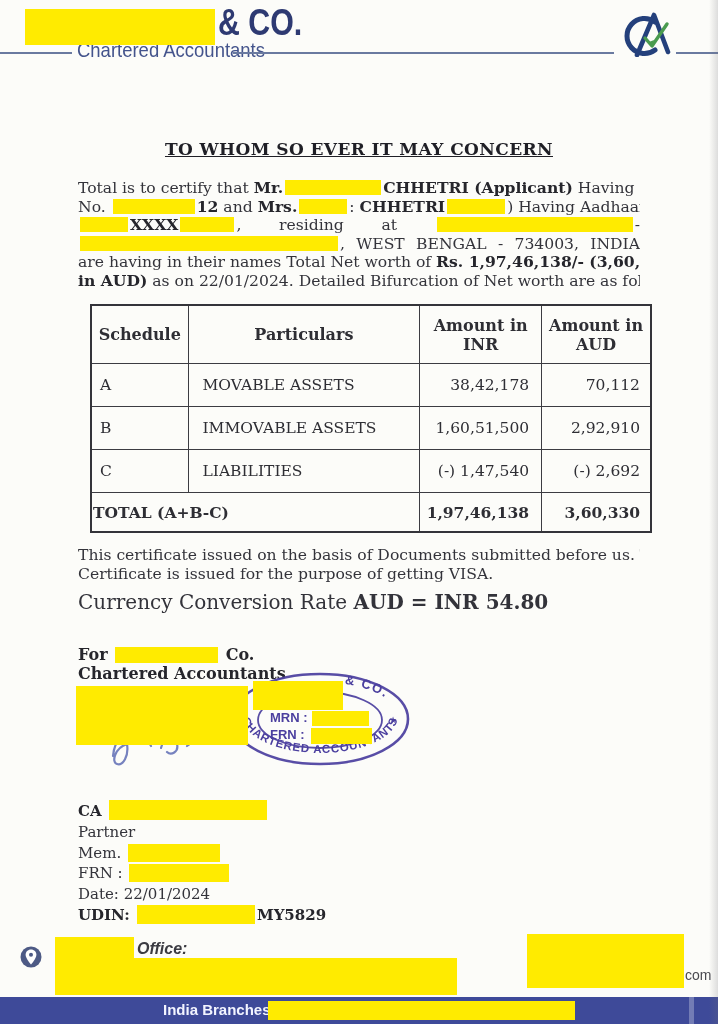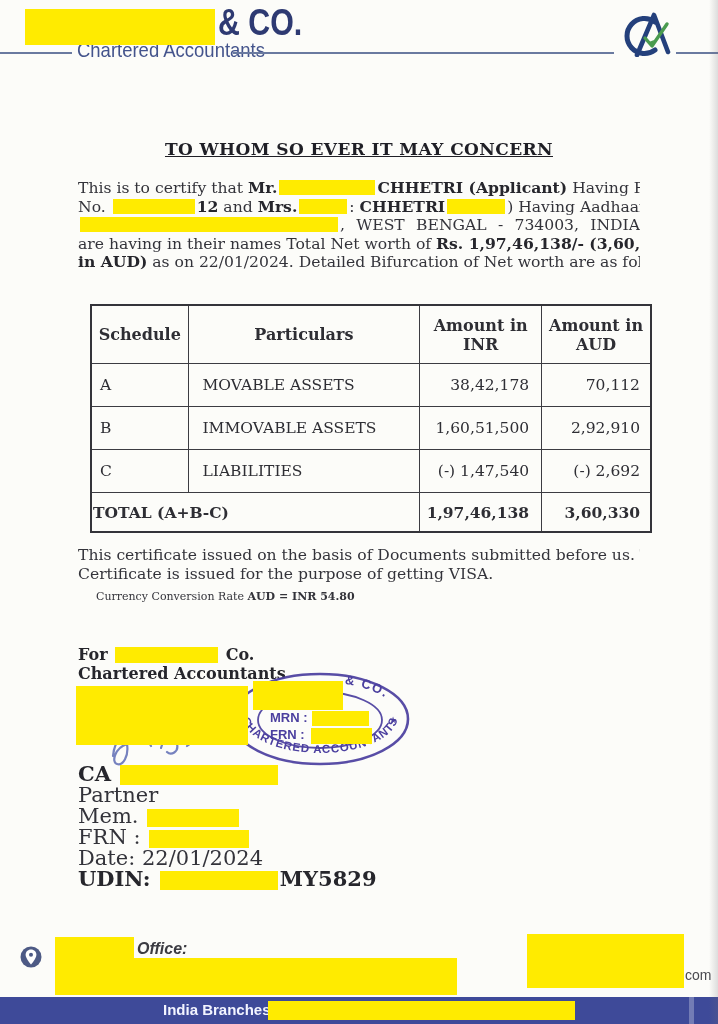--- a/index.html
+++ b/index.html
@@ -43,30 +43,30 @@
   .td-sched { padding-left:8px; width:87px; }
   .td-part  { padding-left:14px; width:258px; }
   .td-inr   { text-align:right; padding-right:12px; width:110px; }
   .td-aud   { text-align:right; padding-right:10px; width:105px; }
   .tbl .total td { font-weight:bold; height:36px; }
   .tbl .total .td-total { text-align:left; }
 
   
   .closing { position:absolute; left:78px; top:546px; width:562px;
     font-size:15.6px; line-height:18.8px; }
-  .conv { position:absolute; left:96px; top:590px; width:562px; font-size:11px; }
+  .conv { position:absolute; left:78px; top:590px; width:562px; font-size:20px; }
 
   
   .sig { position:absolute; left:78px; top:645px; font-size:16px; line-height:19px; font-weight:bold; color:#26262c; }
   .sig .r-inline { height:16px; vertical-align:-3px; }
   .stamp-svg { position:absolute; left:228px; top:670px; z-index:1; }
   .squiggle { position:absolute; left:105px; top:726px; z-index:2; }
 
   
-  .cab { position:absolute; left:78px; top:764px; font-size:21px; line-height:20.8px; }
+  .cab { position:absolute; left:78px; top:800px; font-size:15px; line-height:20.8px; }
   .cab .r-inline { vertical-align:-4px; }
 
   
   .pin-svg { position:absolute; left:20px; top:945px; }
   .office-label { position:absolute; left:137px; top:940px; font-family:"Liberation Sans", sans-serif;
     font-weight:bold; font-size:16px; color:#3b3b42;font-style:italic; }
   .web-suffix { position:absolute; left:685px; top:967px; font-family:"Liberation Sans", sans-serif;
     font-size:14px; color:#4a4a50; }
   .bar { position:absolute; left:0; top:997px; width:718px; height:27px; background:#3E4A99; }
   .bar-label { position:absolute; left:163px; top:1001px; font-family:"Liberation Sans", sans-serif;
@@ -90,24 +90,27 @@
       <path d="M 21,44 L 38,4 L 52,41" fill="none" stroke="#24407C" stroke-width="4.6" stroke-linecap="round" stroke-linejoin="round"></path>
       <path d="M 29,27 L 36,35 L 51,13" fill="none" stroke="#4A9B4F" stroke-width="3.4" stroke-linecap="round" stroke-linejoin="round"></path>
       <path d="M 33,31 l 5,-2 l -2,6 z" fill="#4A9B4F"></path>
     </svg>
   </div>
 
   <div class="title">TO WHOM SO EVER IT MAY CONCERN</div>
 
   <div class="bodytext">
     <div class="bline">
-      <span>This is to certify that </span><b>Mr.</b><span class="redact r-inline" style="width:96px;"></span><b>CHHETRI (Applicant)</b><span> Having Passport</span>
+      <span>Total is to certify that </span><b>Mr.</b><span class="redact r-inline" style="width:96px;"></span><b>CHHETRI (Applicant)</b><span> Having Passport</span>
     </div>
     <div class="bline">
       <span>No. </span><span class="redact r-inline" style="width:82px;"></span><b>12</b><span> and </span><b>Mrs.</b><span class="redact r-inline" style="width:48px;"></span><span>: </span><b>CHHETRI</b><span class="redact r-inline" style="width:58px;"></span><span>) Having Aadhaar No.</span>
+    </div>
+    <div class="bline">
+      <span class="redact r-inline" style="width:48px;"></span><b>XXXX</b><span class="redact r-inline" style="width:54px;"></span><span>, residing at </span><span class="redact r-inline" style="width:196px;"></span><span>-</span>
     </div>
     <div class="bline">
       <span class="redact r-inline" style="width:258px;"></span><span>, WEST BENGAL - 734003, INDIA</span>
     </div>
     <div class="bline">
       <span>are having in their names Total Net worth of </span><b>Rs. 1,97,46,138/- (3,60,330/-</b>
     </div>
     <div class="bline">
       <b>in AUD)</b><span> as on 22/01/2024. Detailed Bifurcation of Net worth are as follows:</span>
     </div>

